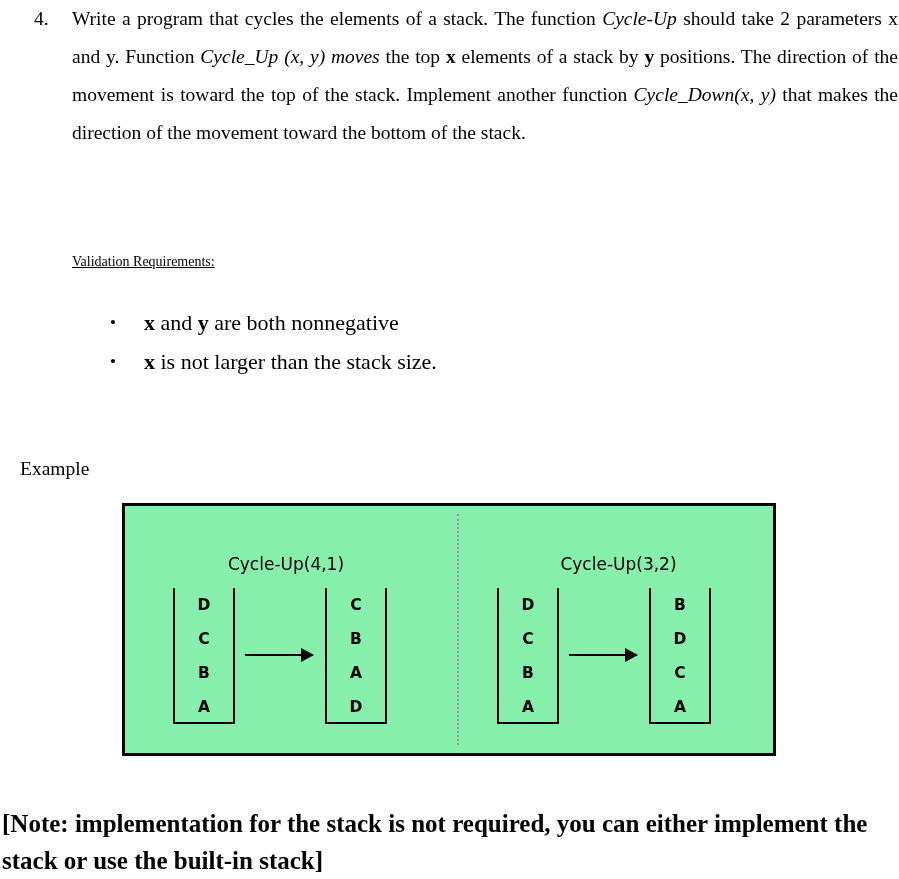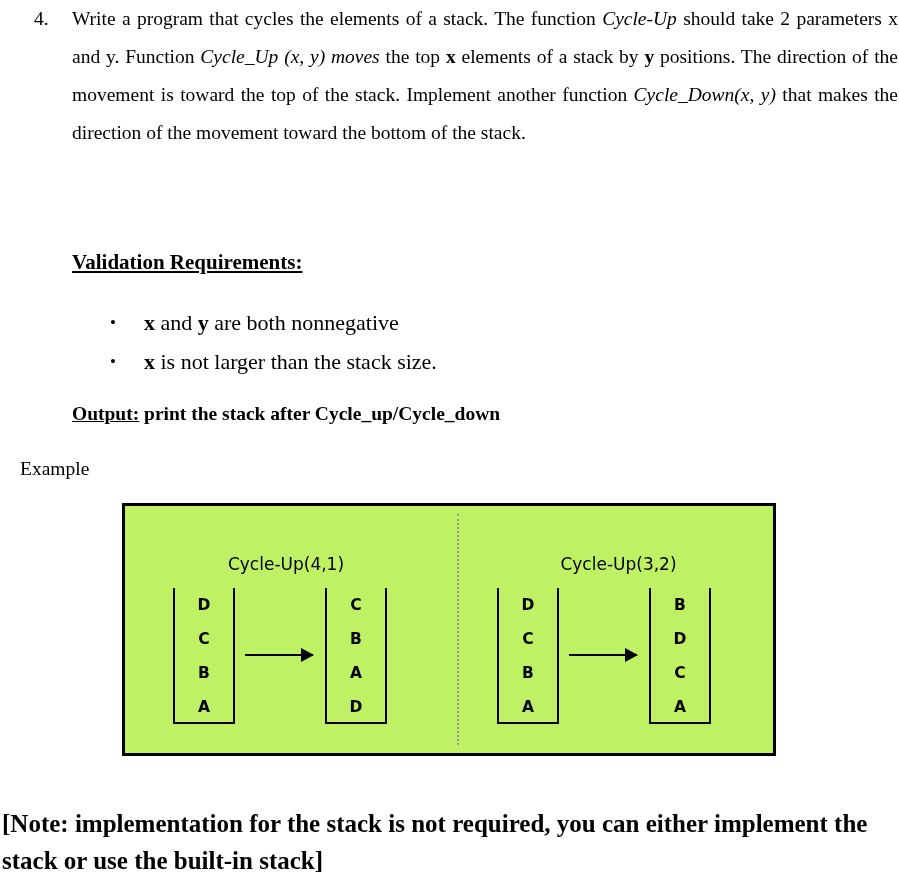--- a/index.html
+++ b/index.html
@@ -49,22 +49,22 @@
     text-justify: inter-word;
   }
   .q-body b { font-weight: bold; }
   .bi { font-weight: normal; font-style: italic; }
 
   
   .validation-heading {
     position: absolute;
     top: 248px;
     left: 72px;
-    font-size: 21px;
-    font-weight: bold;
+    font-size: 14px;
+    font-weight: normal;
     text-decoration: underline;
     line-height: 28px;
   }
   .bullets {
     position: absolute;
     top: 303px;
     left: 72px;
     width: 700px;
     margin: 0;
     padding: 0;
@@ -105,21 +105,21 @@
 
   
   .figure {
     position: absolute;
     top: 503px;
     left: 122px;
     width: 654px;
     height: 253px;
     border: 3px solid #000;
     box-sizing: border-box;
-    background: #bef264;
+    background: #86efac;
   }
   .fig-divider {
     position: absolute;
     left: 332px;
     top: 8px;
     bottom: 8px;
     width: 0;
     border-left: 2px dotted #999;
   }
   .panel {
@@ -209,23 +209,20 @@
     <div class="q-num">4.</div>
     <div class="q-body"><span>Write a program that cycles the elements of a stack. The function </span><span class="bi">Cycle-Up</span><span> should take 2 parameters x and y. Function </span><span class="bi">Cycle_Up (x, y) moves</span><span> the top </span><b>x</b><span> elements of a stack by </span><b>y</b><span> positions. The direction of the movement is toward the top of the stack. Implement another function </span><span class="bi">Cycle_Down(x, y)</span><span> that makes the direction of the movement toward the bottom of the stack.</span></div>
   </div>
 
   <div class="validation-heading">Validation Requirements:</div>
   <ul class="bullets">
     <li><b>x</b><span> and </span><b>y</b><span> are both nonnegative</span></li>
     <li><b>x</b><span> is not larger than the stack size.</span></li>
   </ul>
 
-  <div class="output-line">
-    <span class="u">Output:</span><span> print the stack after Cycle_up/Cycle_down</span>
-  </div>
 
   <div class="example-line">Example</div>
 
   <div class="figure">
     <div class="fig-divider"></div>
 
     <div class="panel panel-left">
       <div class="panel-title">Cycle-Up(4,1)</div>
       <div class="stack stack-a">
         <div class="cell">D</div>

